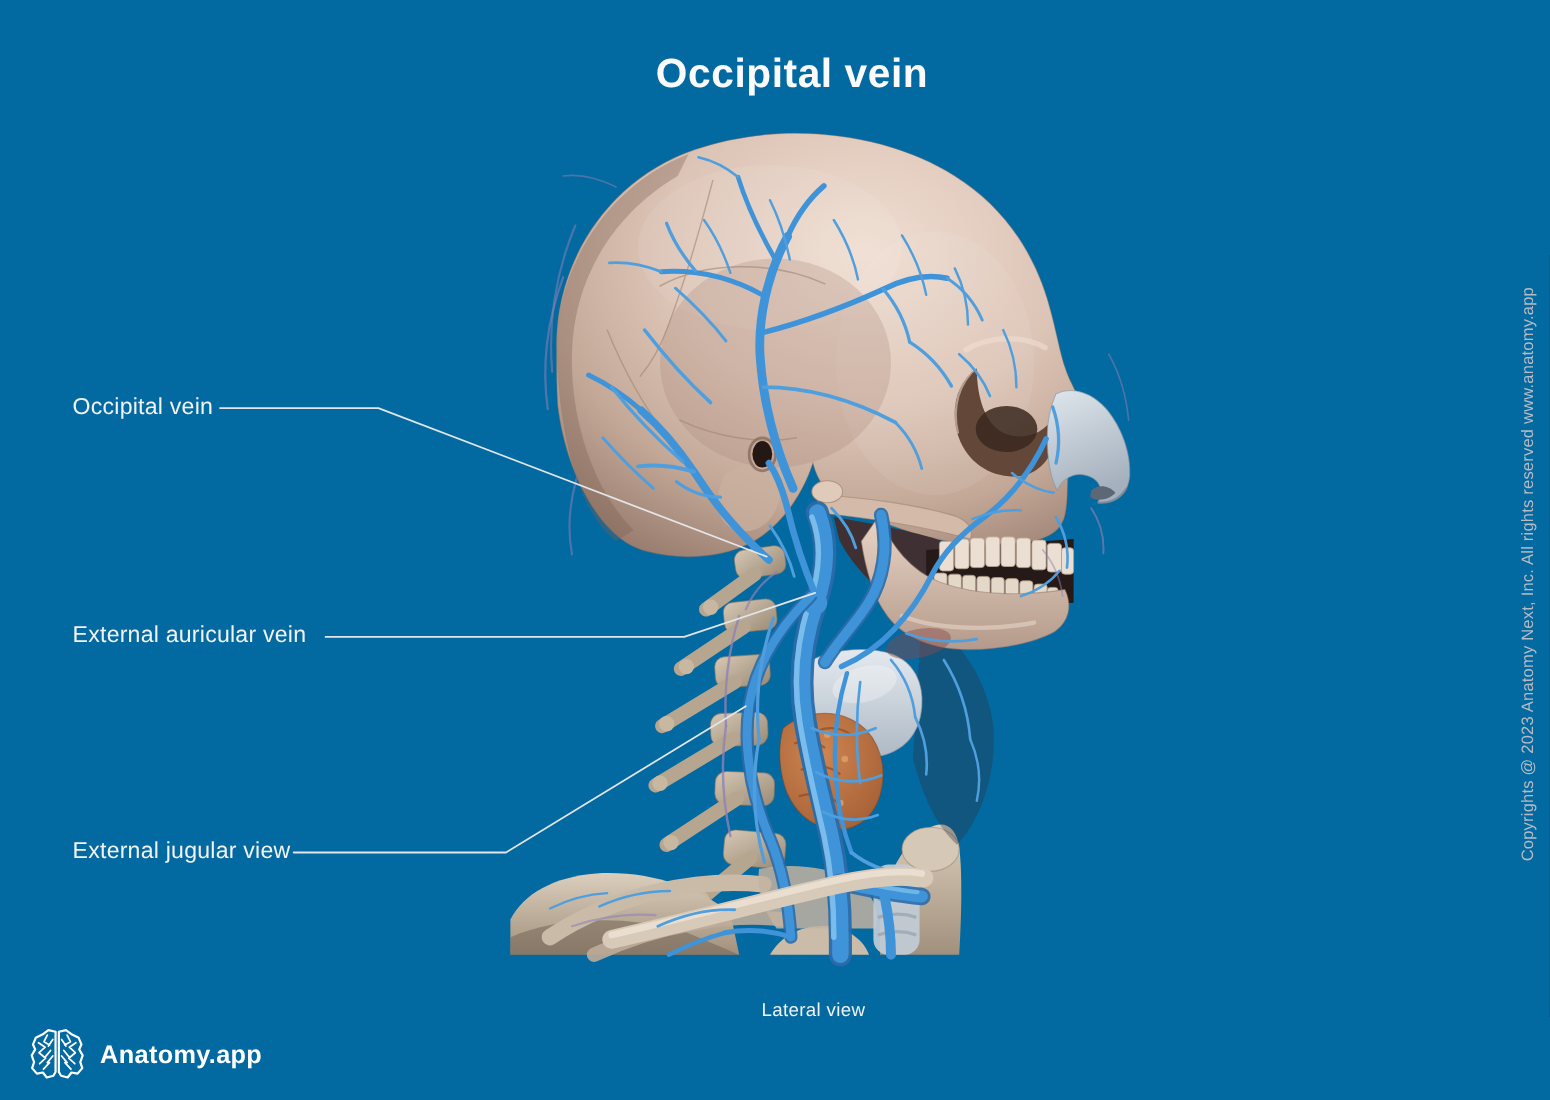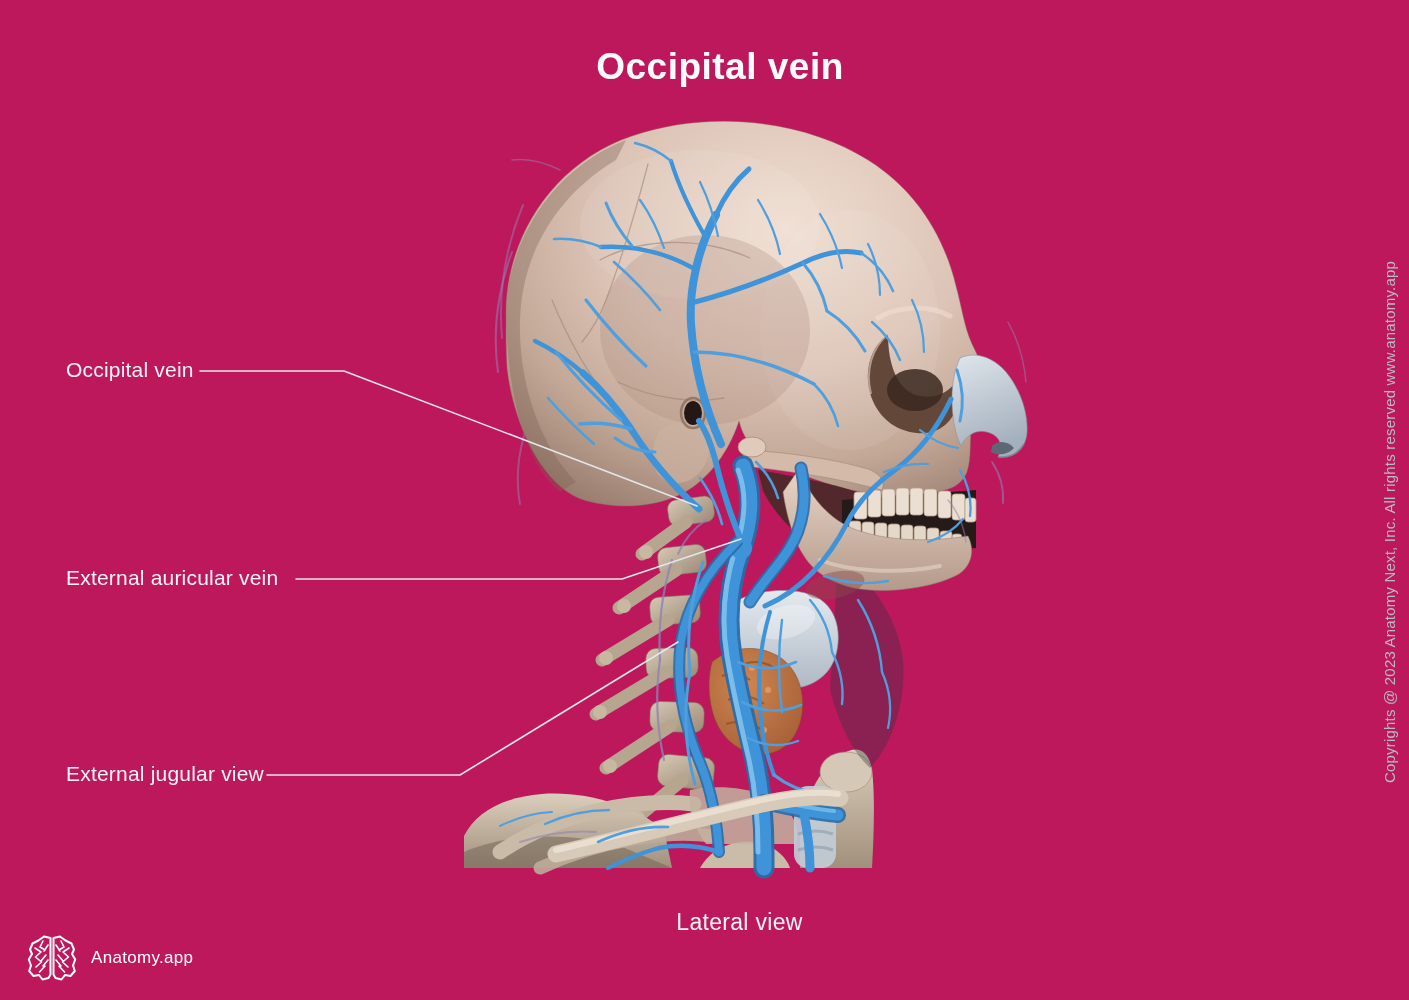--- a/index.html
+++ b/index.html
@@ -1,42 +1,42 @@
 <!DOCTYPE html>
 <html><head>
 <meta charset="utf-8">
 <style>
   html,body{margin:0;padding:0;background:#0f1216;}
   .stage{
     position:relative;width:1409px;height:1000px;overflow:hidden;
-    background:#be185d;
+    background:#0369a1;
     font-family:"Liberation Sans","DejaVu Sans",sans-serif;
     color:#f2f3f5;
   }
   .art{position:absolute;left:0;top:0;width:1409px;height:1000px;display:block;}
   .title{
     position:absolute;left:31px;right:0;top:46px;text-align:center;
     font-size:37px;font-weight:600;letter-spacing:.5px;color:#fbfbfc;
   }
   .caption{
     position:absolute;left:70px;right:0;top:909px;text-align:center;
-    font-size:23px;font-weight:500;letter-spacing:.3px;color:#f2f3f5;
+    font-size:17px;font-weight:500;letter-spacing:.3px;color:#f2f3f5;
   }
   .label{
     position:absolute;font-size:21px;font-weight:500;letter-spacing:.2px;
     color:#f2f3f5;white-space:nowrap;
   }
   .label.l1{left:66px;top:358px;}
   .label.l2{left:66px;top:566px;}
   .label.l3{left:66px;top:762px;}
   .brand{
     position:absolute;left:27px;top:933px;height:50px;
     display:flex;align-items:center;gap:14px;
   }
-  .brand-name{font-size:17px;font-weight:400;letter-spacing:.3px;color:#ffffff;}
+  .brand-name{font-size:23px;font-weight:700;letter-spacing:.3px;color:#ffffff;}
   .copyright{
     position:absolute;left:1389px;top:522px;
     transform:translate(-50%,-50%) rotate(-90deg);
     white-space:nowrap;font-size:15px;letter-spacing:.2px;color:#b7bbc3;
   }
   
   .v,.vd,.vl,.vt,.vp,.suture,.lead{fill:none;stroke-linecap:round;stroke-linejoin:round;}
   .v{stroke:#3f93d8;}
   .vd{stroke:#2a6ca9;}
   .vl{stroke:#85c4f0;}

